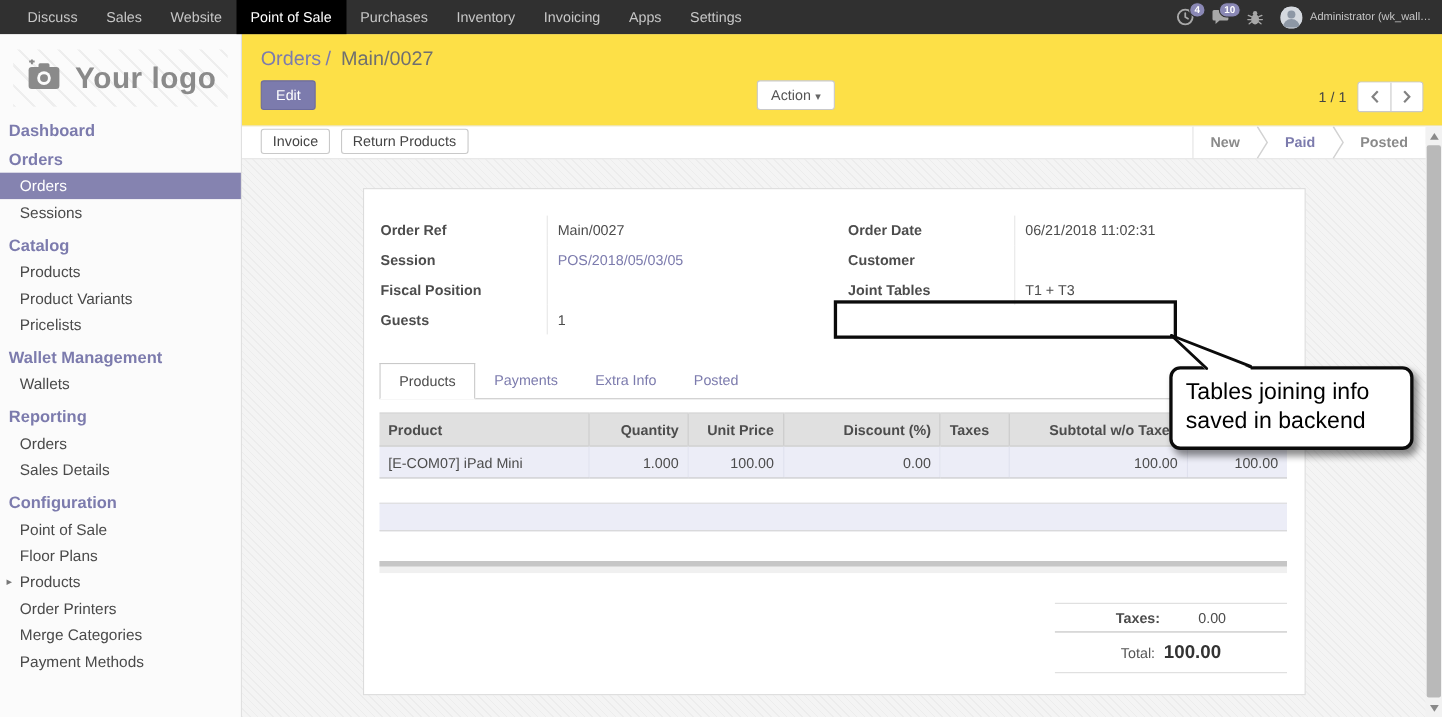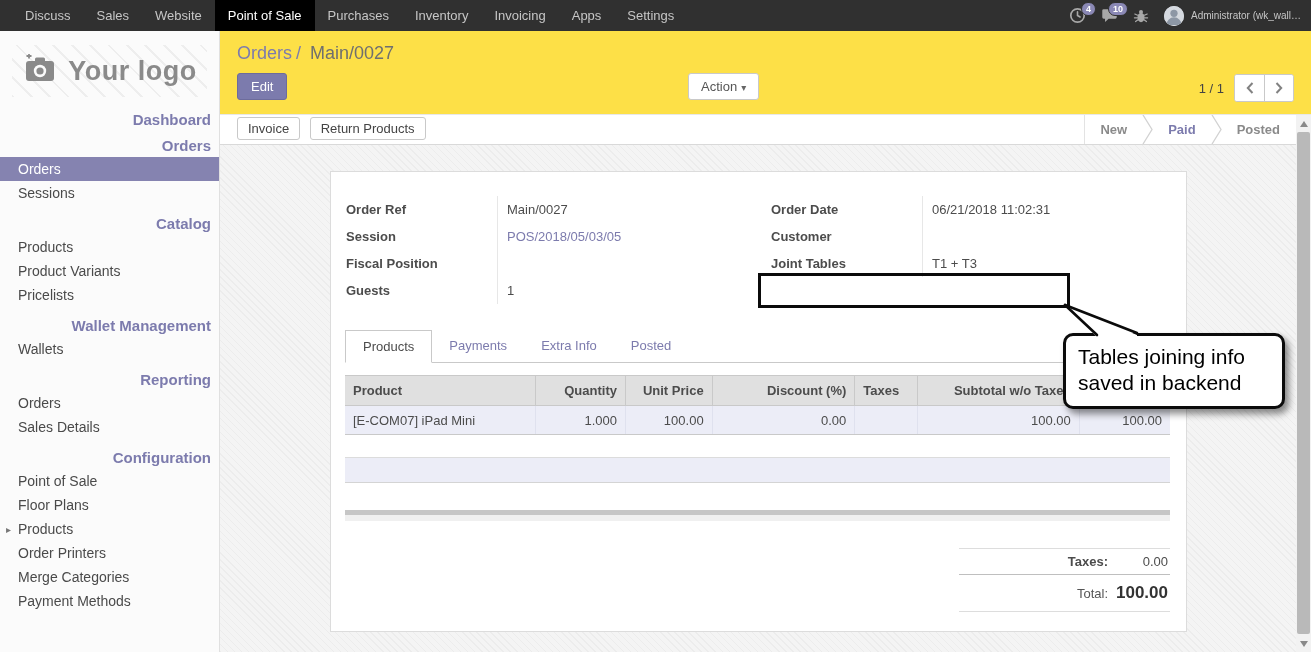--- a/index.html
+++ b/index.html
@@ -21,21 +21,21 @@
   .avatar { width:20px; height:20px; border-radius:50%; overflow:hidden; background:#cfd4dc; flex:0 0 auto; }
 
   
   .sidebar { position:absolute; left:0; top:31px; width:220px; bottom:0; background:#fbfbfb;
     border-right:1px solid #e0e0e0; z-index:10; }
   .logo-box { position:absolute; left:12px; top:14px; width:195px; height:52px;
     display:flex; align-items:center; justify-content:center; gap:10px;
     background:repeating-linear-gradient(45deg,#eeeeee 0 2px, rgba(0,0,0,0) 2px 13px);
     color:#8a8a8a; font-size:27px; font-weight:bold; letter-spacing:.5px; }
   .side-nav { position:absolute; top:76px; left:0; right:0; }
-  .side-heading { font-size:15px; font-weight:bold; color:#7c7bad; padding:4px 8px 3px 8px; cursor:pointer;text-align:right; }
+  .side-heading { font-size:15px; font-weight:bold; color:#7c7bad; padding:4px 8px 3px 8px; cursor:pointer; }
   .side-item { font-size:14px; color:#4a4a4a; padding:4px 0 4px 18px; cursor:pointer; display:flex; align-items:center; }
   .side-item.selected { background:#8583b0; color:#fff; }
   .side-section { margin-bottom:6px; }
   .side-caret { width:12px; margin-left:-12px; font-size:10px; color:#777; }
 
   
   .main { position:absolute; left:220px; top:31px; right:0; bottom:0; background:#fff; }
 
   .control-panel { position:absolute; left:0; top:0; right:0; height:84px; background:#fde047;
     border-bottom:1px solid #e8e8e8; }
@@ -102,21 +102,21 @@
   td + td { border-left:1px solid #dfe1ee; }
   .al { text-align:left; } .ar { text-align:right; }
 
   .empty-band { position:absolute; left:14px; right:16px; top:285px; height:26px; background:#ecedf7;
     border-top:1px solid #dcdcdc; border-bottom:1px solid #d4d4d4; }
 
   .h-scroll { position:absolute; left:14px; right:16px; top:338px; height:11px; background:#f0f0f0; }
   .h-thumb { height:5px; background:#c6c6c6; }
 
   .totals { position:absolute; right:16px; top:376px; width:211px; }
-  .trow { display:flex; justify-content:flex-end; align-items:center; padding:5px 2px; }
+  .trow { display:flex; justify-content:center; align-items:center; padding:5px 2px; }
   .trow.taxes { border-top:1px solid #ddd; }
   .trow.total { border-top:1px solid #bfbfbf; border-bottom:1px solid #ddd; padding:8px 2px; }
   .tax-label { font-weight:bold; font-size:13px; color:#4c4c4c; }
   .tax-value { font-size:13px; color:#4c4c4c; width:60px; text-align:right; }
   .total-label { font-size:13px; color:#555; }
   .total-value { font-size:17px; font-weight:bold; color:#333; width:60px; text-align:right; }
 
   
   .joint-rect { position:absolute; left:538px; top:128px; width:312px; height:35px;
     border:3px solid #0b0b0b; z-index:40; }

